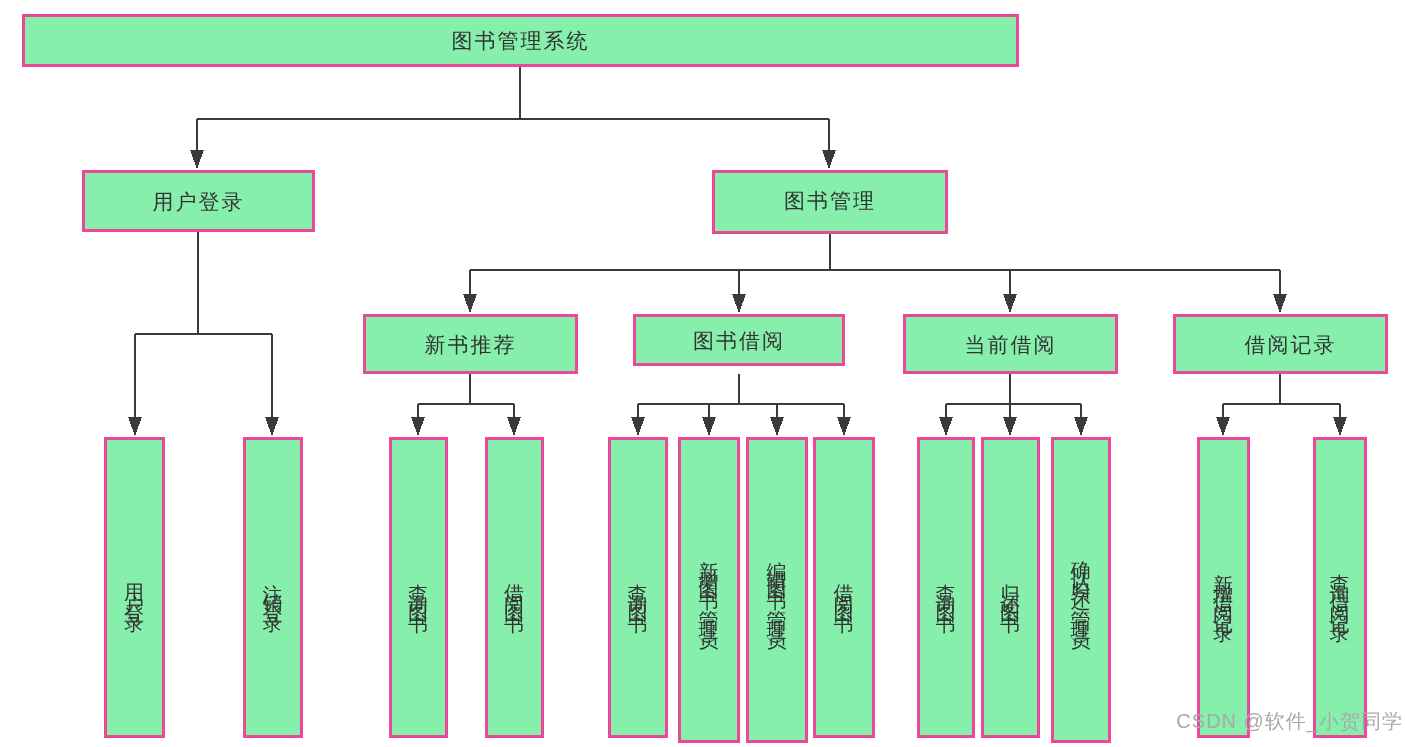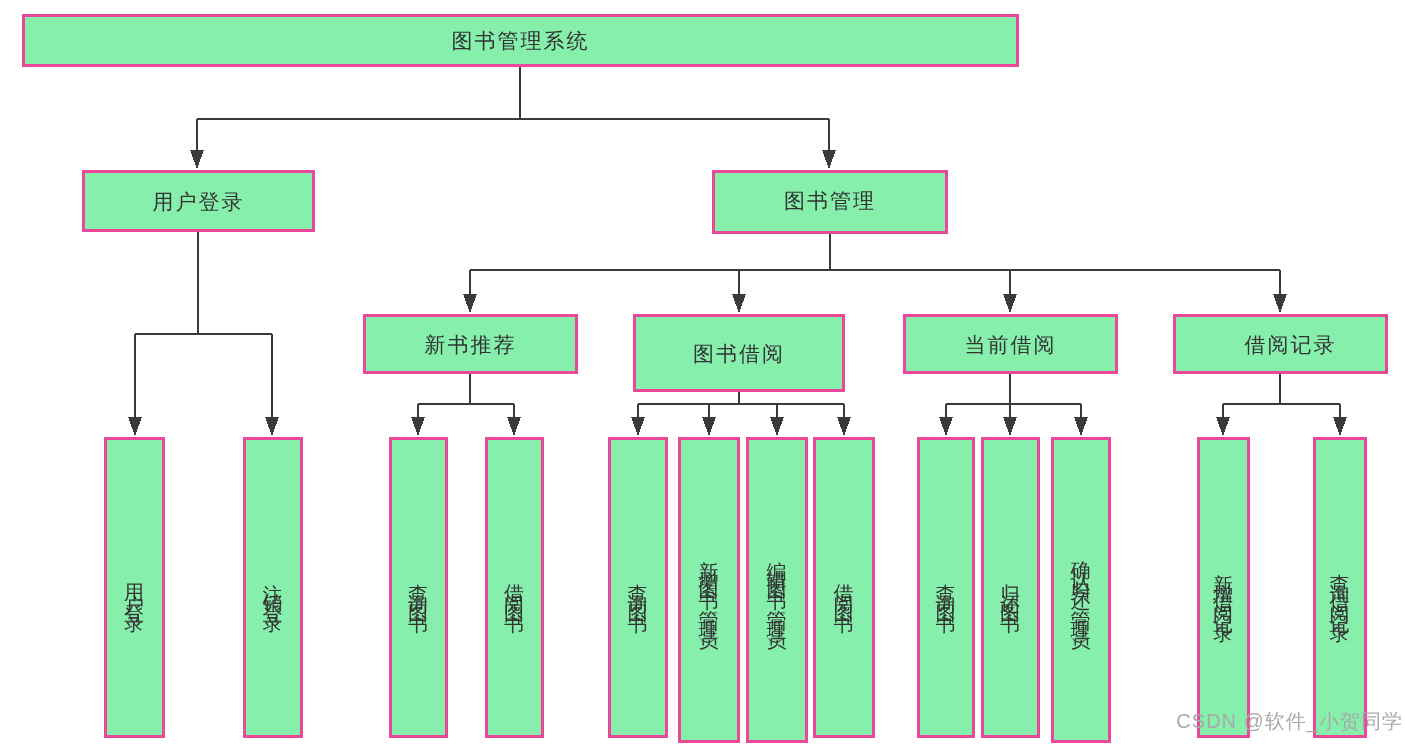--- a/index.html
+++ b/index.html
@@ -108,21 +108,21 @@
       <polygon points="1333,417 1347,417 1340,436"></polygon>
     </g>
   </svg>
 
   <div class="node h-node" style="left:22px; top:14px; width:997px; height:53px;">图书管理系统</div>
 
   <div class="node h-node" style="left:82px; top:170px; width:233px; height:62px;">用户登录</div>
   <div class="node h-node" style="left:712px; top:170px; width:236px; height:64px;font-family:Liberation Mono, monospace;">图书管理</div>
 
   <div class="node h-node" style="left:363px; top:314px; width:215px; height:60px;">新书推荐</div>
-  <div class="node h-node" style="left:633px; top:314px; width:212px; height:78px;">图书借阅</div>
+  <div class="node h-node" style="left:633px; top:314px; width:212px; height:52px;">图书借阅</div>
   <div class="node h-node" style="left:903px; top:314px; width:215px; height:60px;">当前借阅</div>
   <div class="node h-node" style="left:1173px; top:314px; width:215px; height:60px;padding-left:20px;">借阅记录</div>
 
   <div class="node v-node" style="left:104px; top:437px; width:61px; height:301px;">用户登录</div>
   <div class="node v-node" style="left:243px; top:437px; width:60px; height:301px;">注销登录</div>
 
   <div class="node v-node" style="left:389px; top:437px; width:59px; height:301px;">查询图书</div>
   <div class="node v-node" style="left:485px; top:437px; width:59px; height:301px;">借阅图书</div>
 
   <div class="node v-node" style="left:608px; top:437px; width:60px; height:301px;">查询图书</div>

